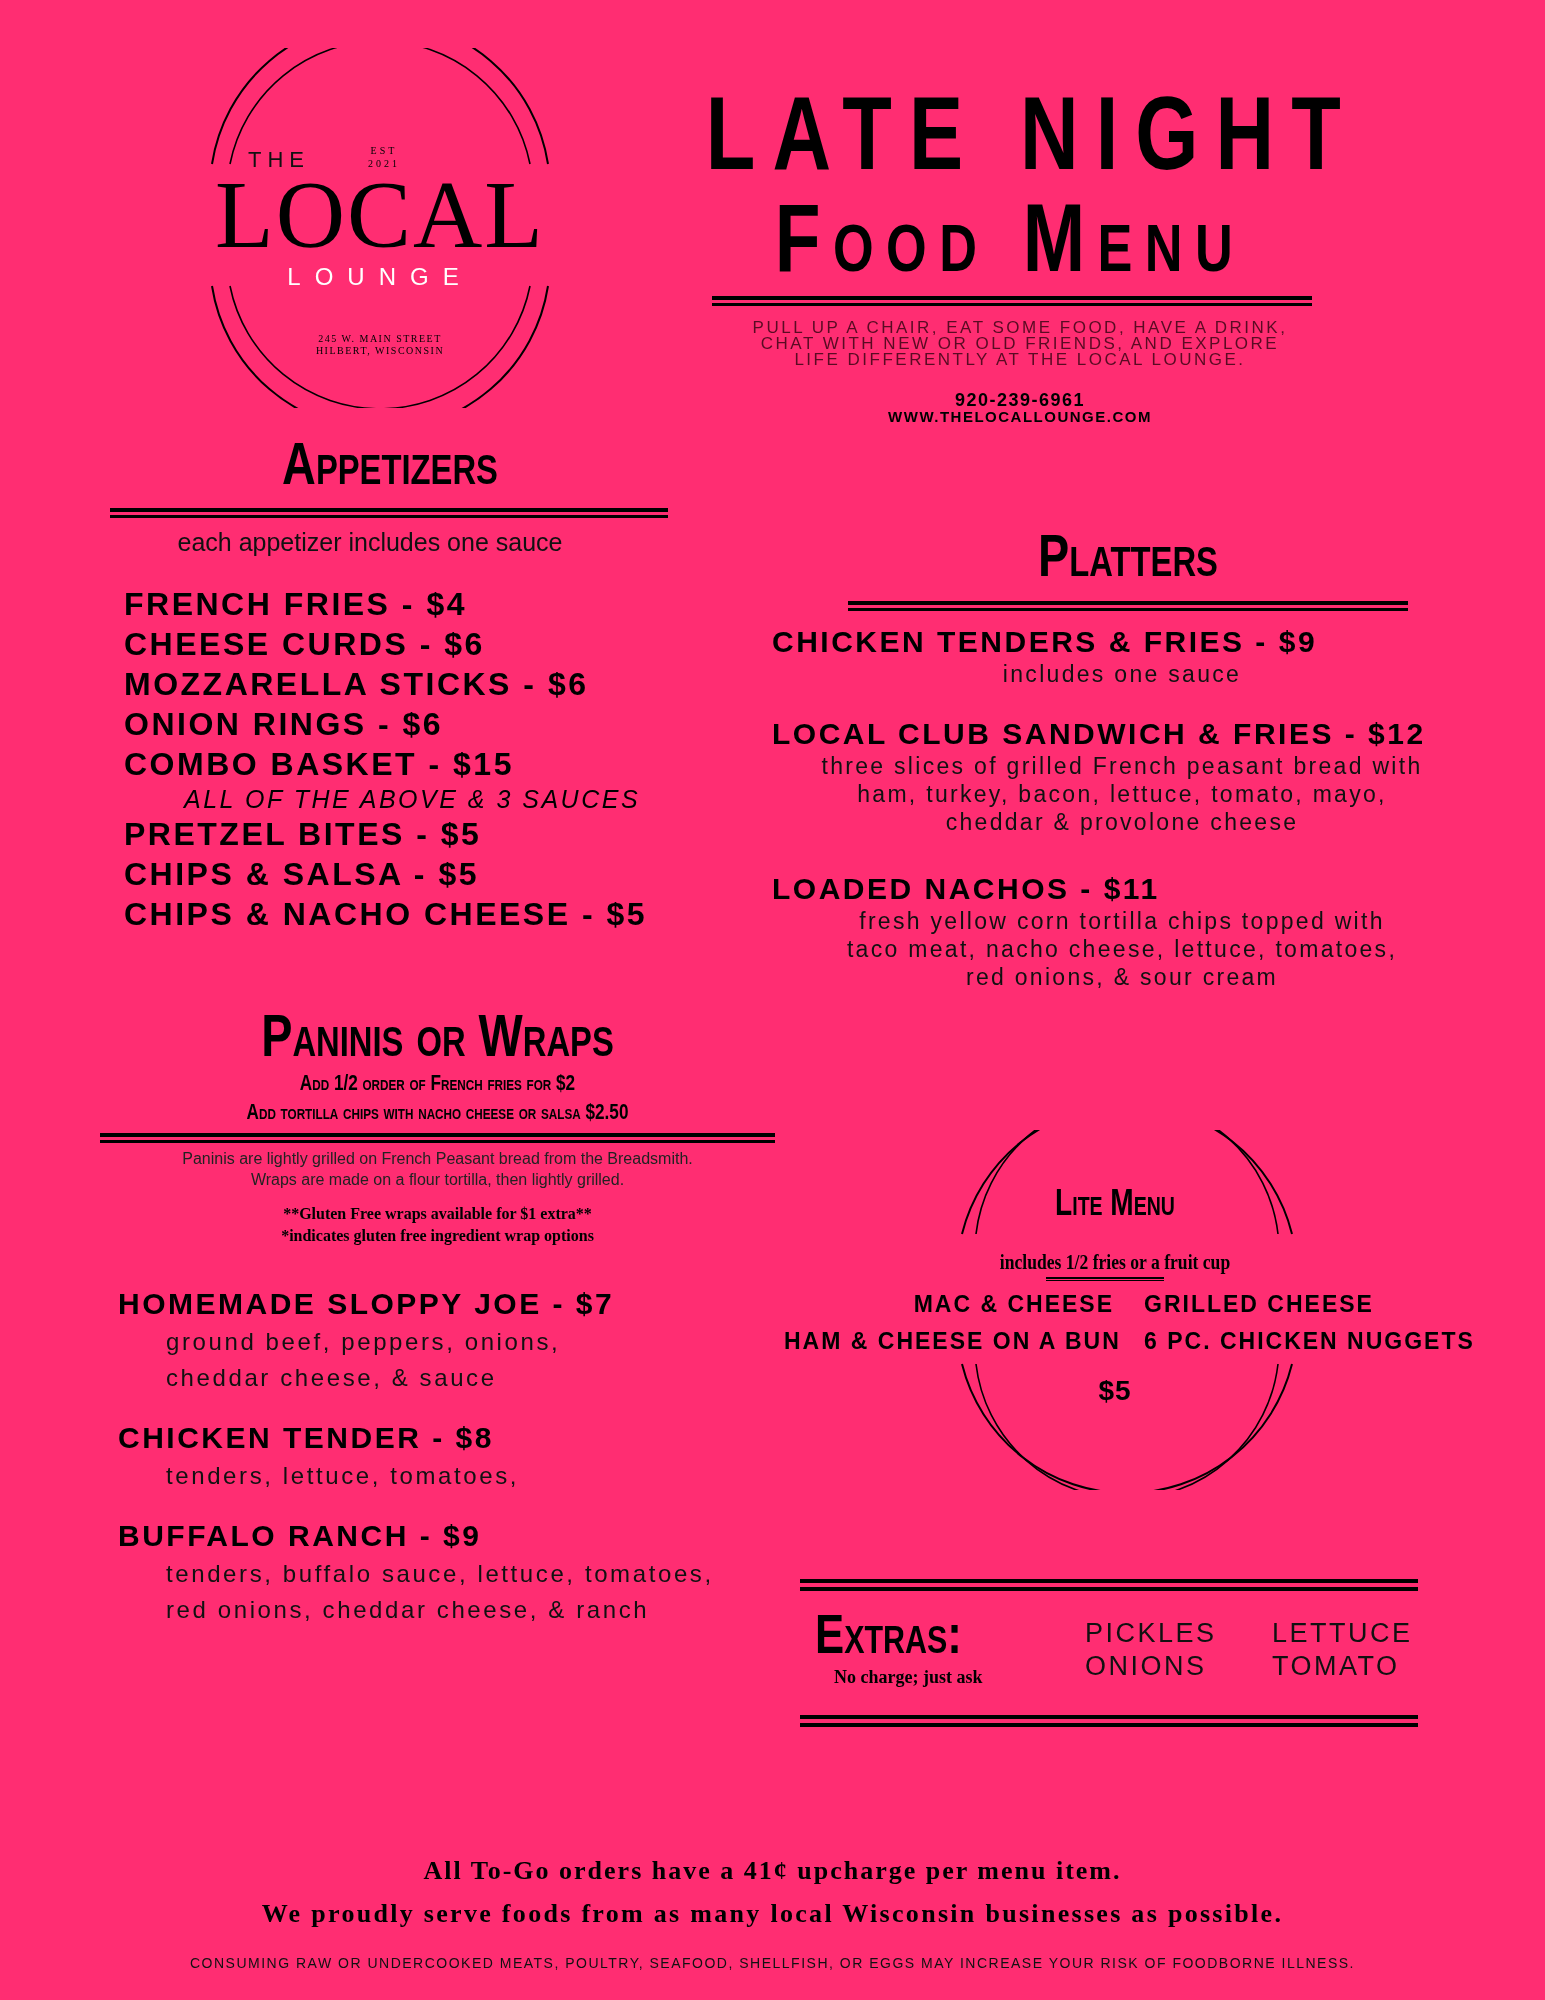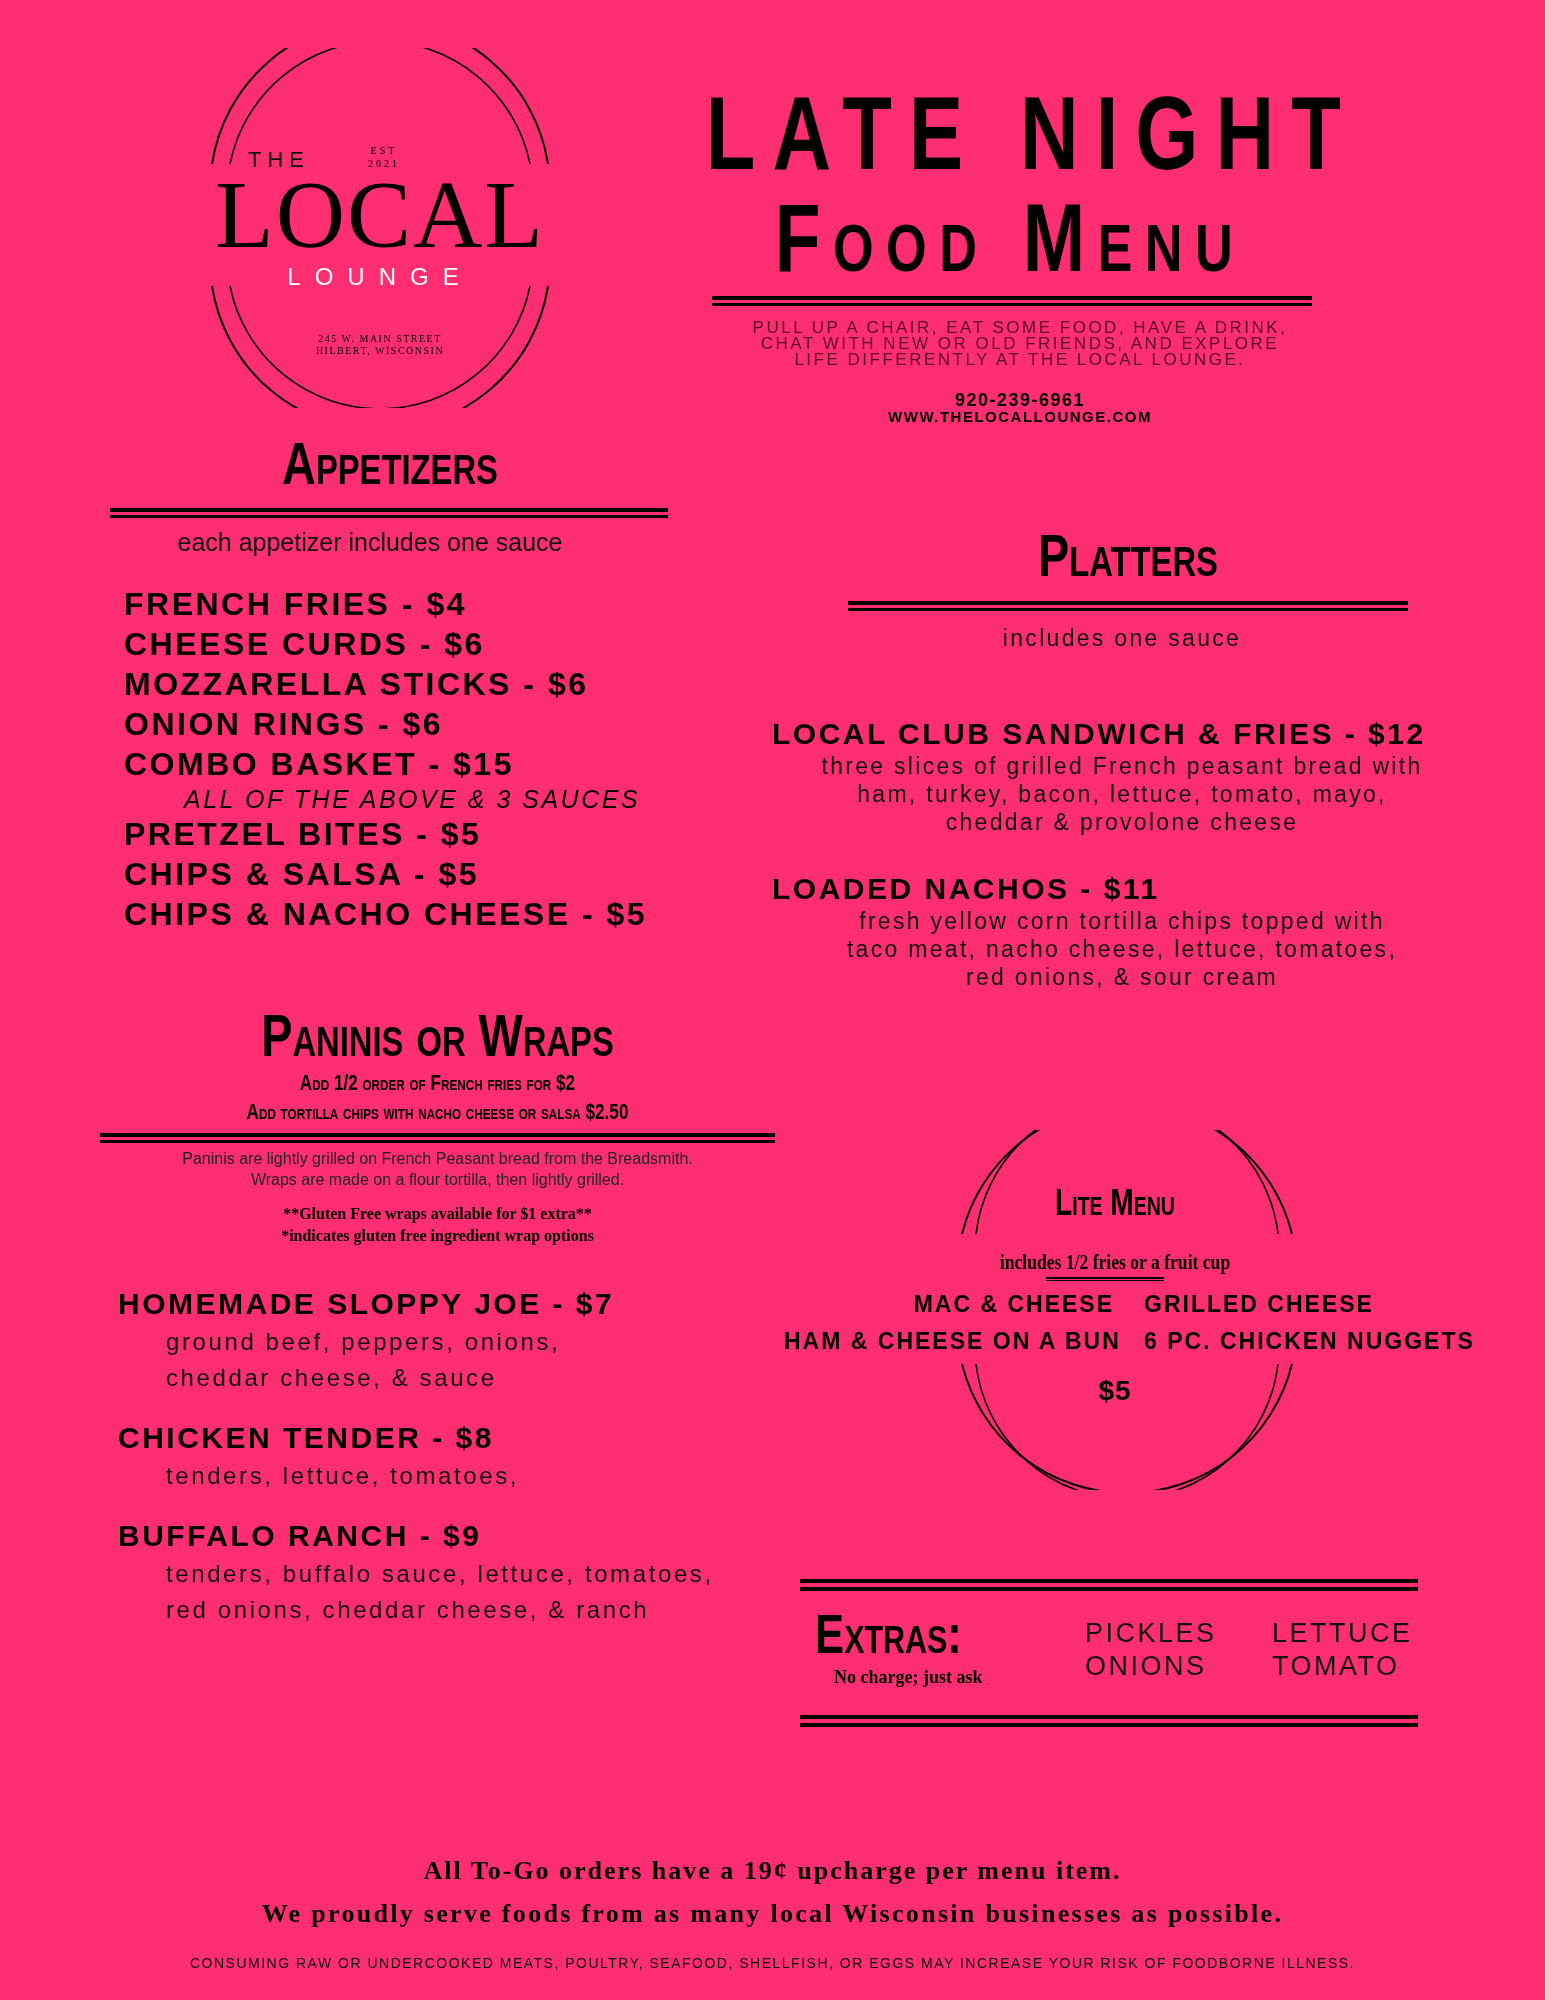--- a/index.html
+++ b/index.html
@@ -161,20 +161,21 @@
   <div class="app-note">ALL OF THE ABOVE &amp; 3 SAUCES</div>
   <div class="app-item">PRETZEL BITES - $5</div>
   <div class="app-item">CHIPS &amp; SALSA - $5</div>
   <div class="app-item">CHIPS &amp; NACHO CHEESE - $5</div>
 </div>
 
 <div id="plat-head" class="abs center display sc sec-head">Platters</div>
 <div id="plat-rule" class="rule"></div>
 
 <div class="abs plat" style="top:624px">
+  <div class="plat-name">CHICKEN TENDERS &amp; FRIES - $9</div>
   <div class="plat-desc">includes one sauce</div>
 </div>
 <div class="abs plat" style="top:716px">
   <div class="plat-name">LOCAL CLUB SANDWICH &amp; FRIES - $12</div>
   <div class="plat-desc">three slices of grilled French peasant bread with</div>
   <div class="plat-desc">ham, turkey, bacon, lettuce, tomato, mayo,</div>
   <div class="plat-desc">cheddar &amp; provolone cheese</div>
 </div>
 <div class="abs plat" style="top:871px">
   <div class="plat-name">LOADED NACHOS - $11</div>
@@ -244,15 +245,15 @@
 <div id="ex-col1" class="abs ex-col">
   <div>PICKLES</div>
   <div>ONIONS</div>
 </div>
 <div id="ex-col2" class="abs ex-col">
   <div>LETTUCE</div>
   <div>TOMATO</div>
 </div>
 <div id="ex-rule2" class="rule"></div>
 
-<div id="foot1" class="abs center">All To-Go orders have a 19¢ upcharge per menu item.</div>
+<div id="foot1" class="abs center">All To-Go orders have a 41¢ upcharge per menu item.</div>
 <div id="foot2" class="abs center">We proudly serve foods from as many local Wisconsin businesses as possible.</div>
 <div id="foot3" class="abs center">CONSUMING RAW OR UNDERCOOKED MEATS, POULTRY, SEAFOOD, SHELLFISH, OR EGGS MAY INCREASE YOUR RISK OF FOODBORNE ILLNESS.</div>
 
 </body></html>

